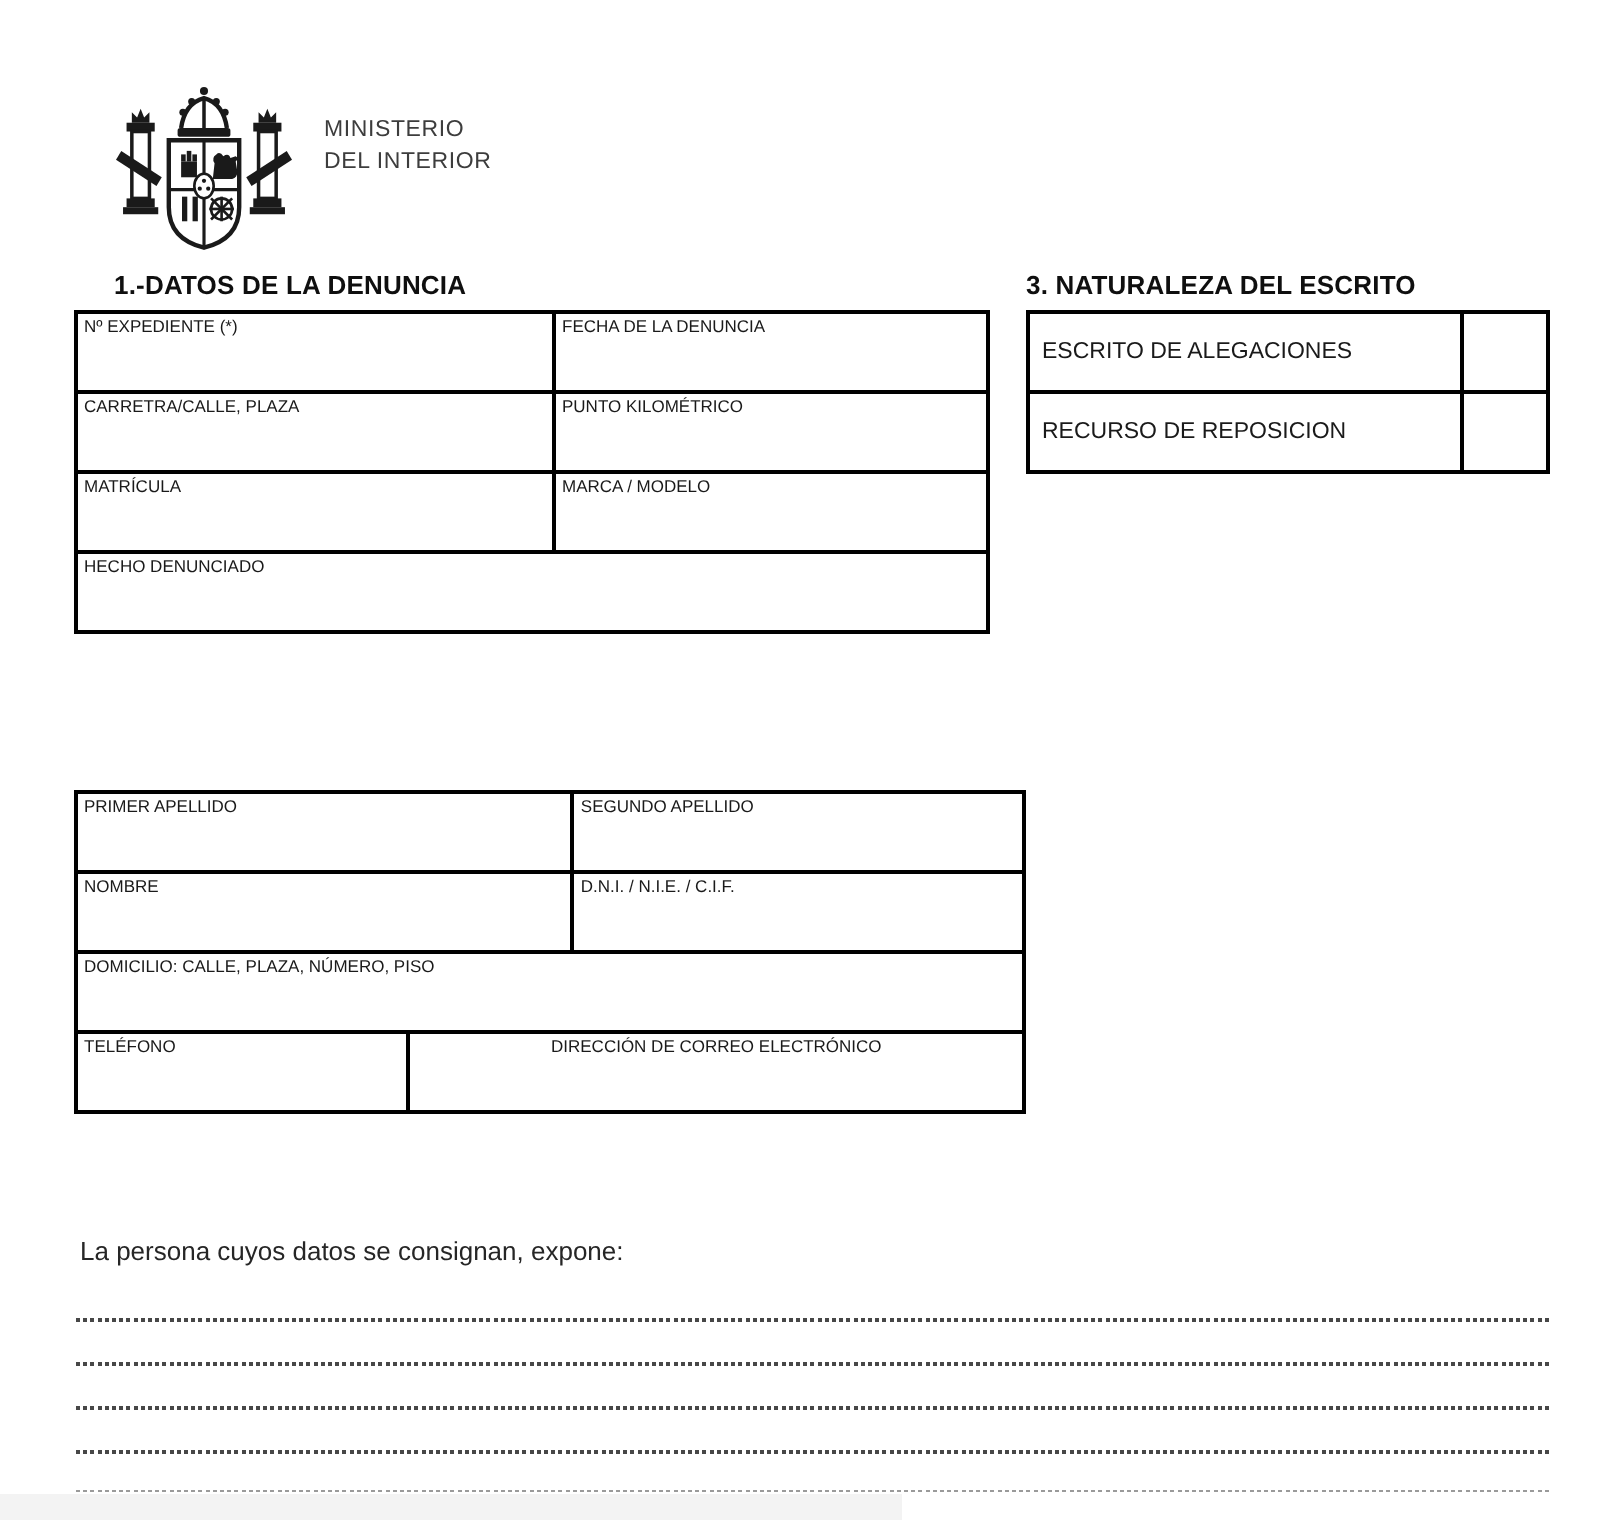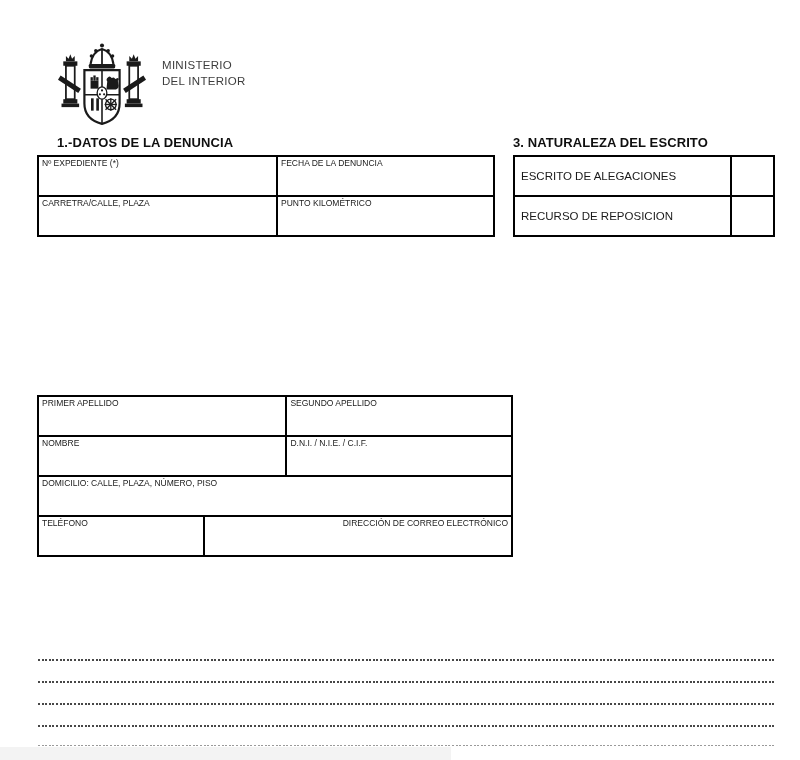--- a/index.html
+++ b/index.html
@@ -53,21 +53,21 @@
     white-space: nowrap;
   }
   #table-denuncia  { left: 37px; top: 155px; width: 368px; }
   #table-recurrente{ left: 37px; top: 395px; width: 476px; }
   #table-naturaleza{ left: 513px; top: 155px; width: 256px; }
   #table-naturaleza td {
     font-size: 11.5px;
     vertical-align: middle;
     padding: 1px 6px;
   }
-  .cell-email { text-align: right; }
+  .cell-email { text-align: center; }
 
   
   .expone-text {
     position: absolute; left: 40px; top: 618px;
     font-size: 13px; color: #262626;
   }
   .dotted-line {
     position: absolute; left: 38px; width: 738px; height: 2px;
     background: repeating-linear-gradient(to right, #474747 0 2px, transparent 2px 3.6px);
   }
@@ -159,20 +159,33 @@
       <td>
         <span>FECHA DE LA DENUNCIA</span>
       </td>
     </tr>
     <tr>
       <td>
         <span>CARRETRA/CALLE, PLAZA</span>
       </td>
       <td>
         <span>PUNTO KILOMÉTRICO</span>
+      </td>
+    </tr>
+    <tr>
+      <td>
+        <span>MATRÍCULA</span>
+      </td>
+      <td>
+        <span>MARCA / MODELO</span>
+      </td>
+    </tr>
+    <tr>
+      <td colspan="2">
+        <span>HECHO DENUNCIADO</span>
       </td>
     </tr>
   </tbody>
     </table>
 
   <div class="section-title" id="title-s3">3. NATURALEZA DEL ESCRITO</div>
 
   <table id="table-naturaleza">
     <colgroup>
         <col style="width:217px">
@@ -228,20 +241,21 @@
       <td>
         <span>TELÉFONO</span>
       </td>
       <td colspan="3" class="cell-email">
         <span>DIRECCIÓN DE CORREO ELECTRÓNICO</span>
       </td>
     </tr>
   </tbody>
     </table>
 
+  <div class="expone-text">La persona cuyos datos se consignan, expone:</div>
 
   <div class="dotted-line" style="top:659px"></div>
   <div class="dotted-line" style="top:681px"></div>
   <div class="dotted-line" style="top:703px"></div>
   <div class="dotted-line" style="top:725px"></div>
   <div class="dotted-line faint" style="top:745px"></div>
 
   <div class="footer-strip"></div>
 
 </div>

